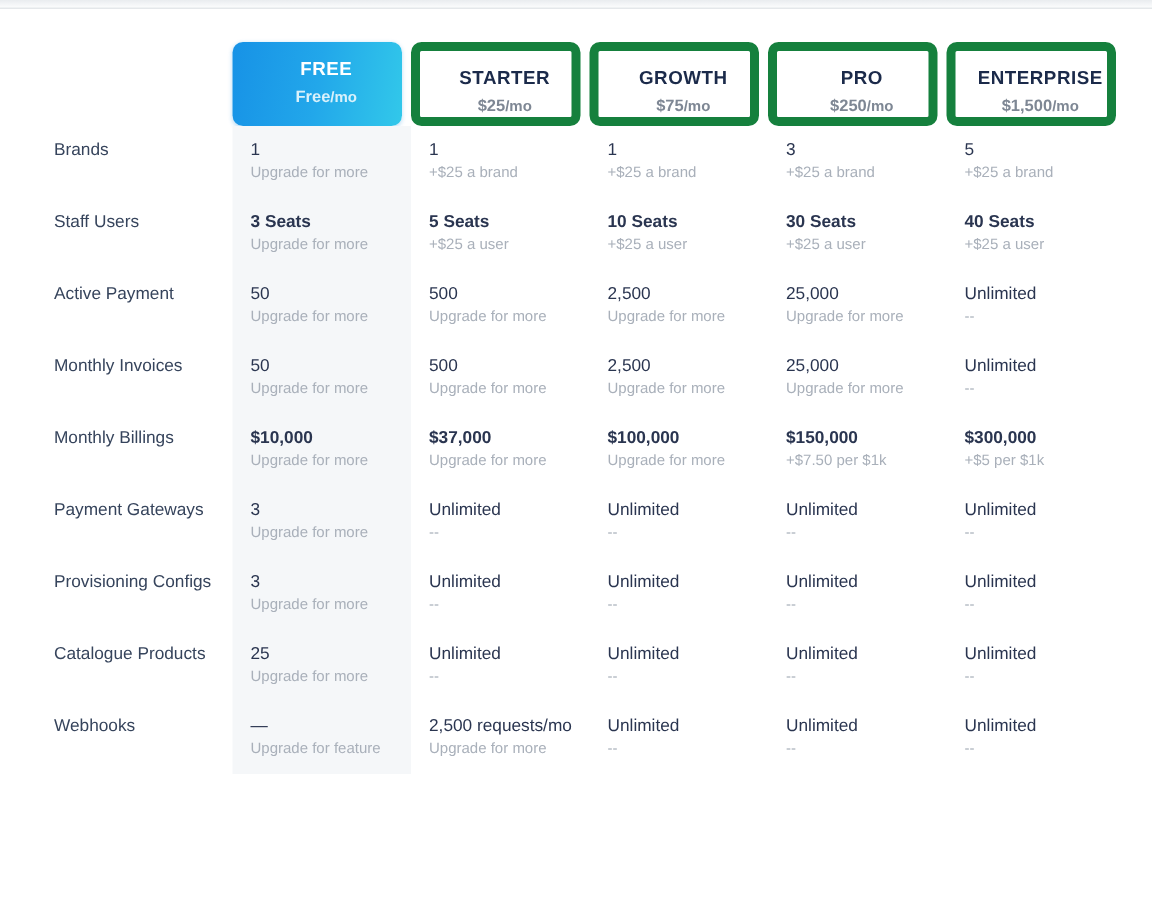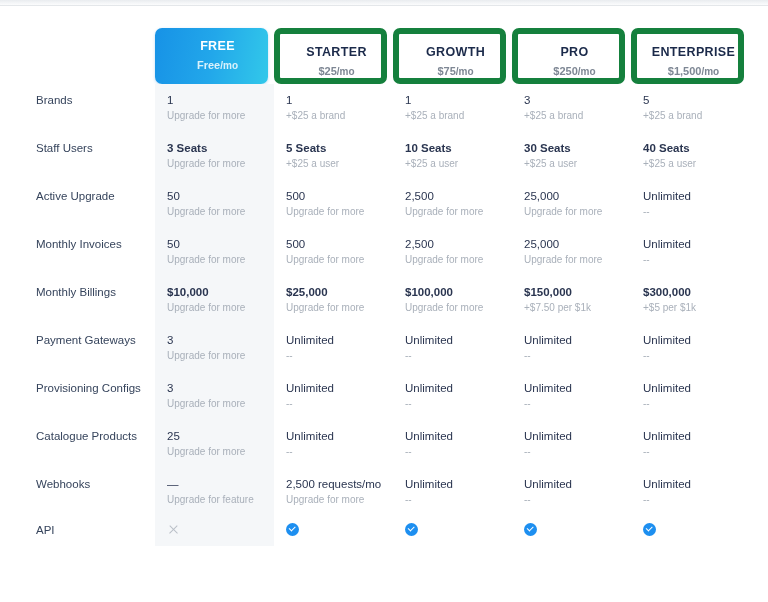--- a/index.html
+++ b/index.html
@@ -287,21 +287,21 @@
             </td>
             <td class="cell">
               <div class="inner">
                 <div class="val-main strong">40 Seats</div>
                 <div class="val-sub">+$25 a user</div>
               </div>
             </td>
             <td></td>
           </tr>
           <tr>
-            <td class="row-label">Active Upgrade</td>
+            <td class="row-label">Active Payment</td>
             <td class="cell featured-col">
               <div class="inner">
                 <div class="val-main">50</div>
                 <div class="val-sub">Upgrade for more</div>
               </div>
             </td>
             <td class="cell">
               <div class="inner">
                 <div class="val-main">500</div>
                 <div class="val-sub">Upgrade for more</div>
@@ -364,21 +364,21 @@
           <tr>
             <td class="row-label">Monthly Billings</td>
             <td class="cell featured-col">
               <div class="inner">
                 <div class="val-main strong">$10,000</div>
                 <div class="val-sub">Upgrade for more</div>
               </div>
             </td>
             <td class="cell">
               <div class="inner">
-                <div class="val-main strong">$25,000</div>
+                <div class="val-main strong">$37,000</div>
                 <div class="val-sub">Upgrade for more</div>
               </div>
             </td>
             <td class="cell">
               <div class="inner">
                 <div class="val-main strong">$100,000</div>
                 <div class="val-sub">Upgrade for more</div>
               </div>
             </td>
             <td class="cell">
@@ -524,37 +524,18 @@
               </div>
             </td>
             <td class="cell">
               <div class="inner">
                 <div class="val-main">Unlimited</div>
                 <div class="val-sub">--</div>
               </div>
             </td>
             <td></td>
           </tr>
-          <tr>
-            <td class="row-label bool-label">API</td>
-            <td class="cell bool featured-col">
-              <div class="inner"><span class="cross-ico"></span></div>
-            </td>
-            <td class="cell bool">
-              <div class="inner"><span class="check-ico"></span></div>
-            </td>
-            <td class="cell bool">
-              <div class="inner"><span class="check-ico"></span></div>
-            </td>
-            <td class="cell bool">
-              <div class="inner"><span class="check-ico"></span></div>
-            </td>
-            <td class="cell bool">
-              <div class="inner"><span class="check-ico"></span></div>
-            </td>
-            <td></td>
-          </tr>
         </tbody>
 
     </table>
   </div>
 
 </div>
 
 </body></html>

